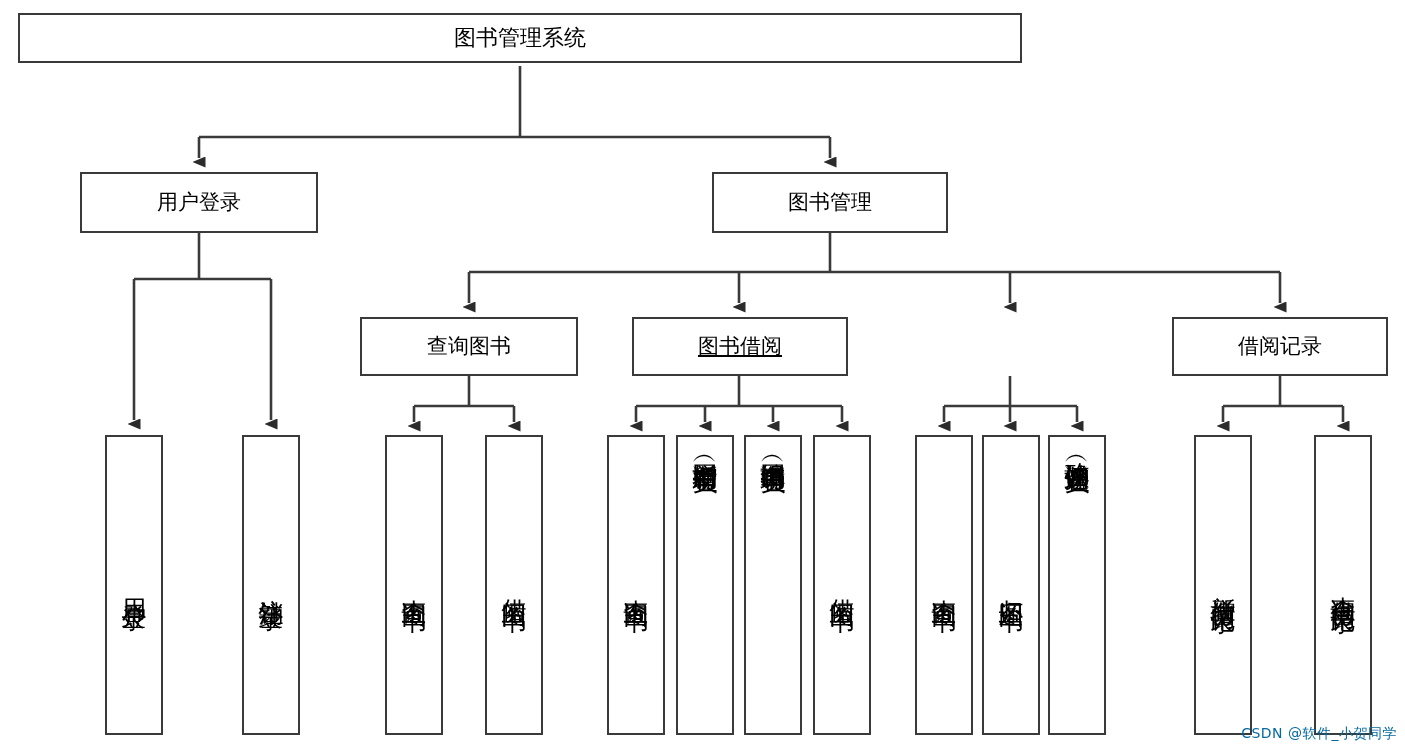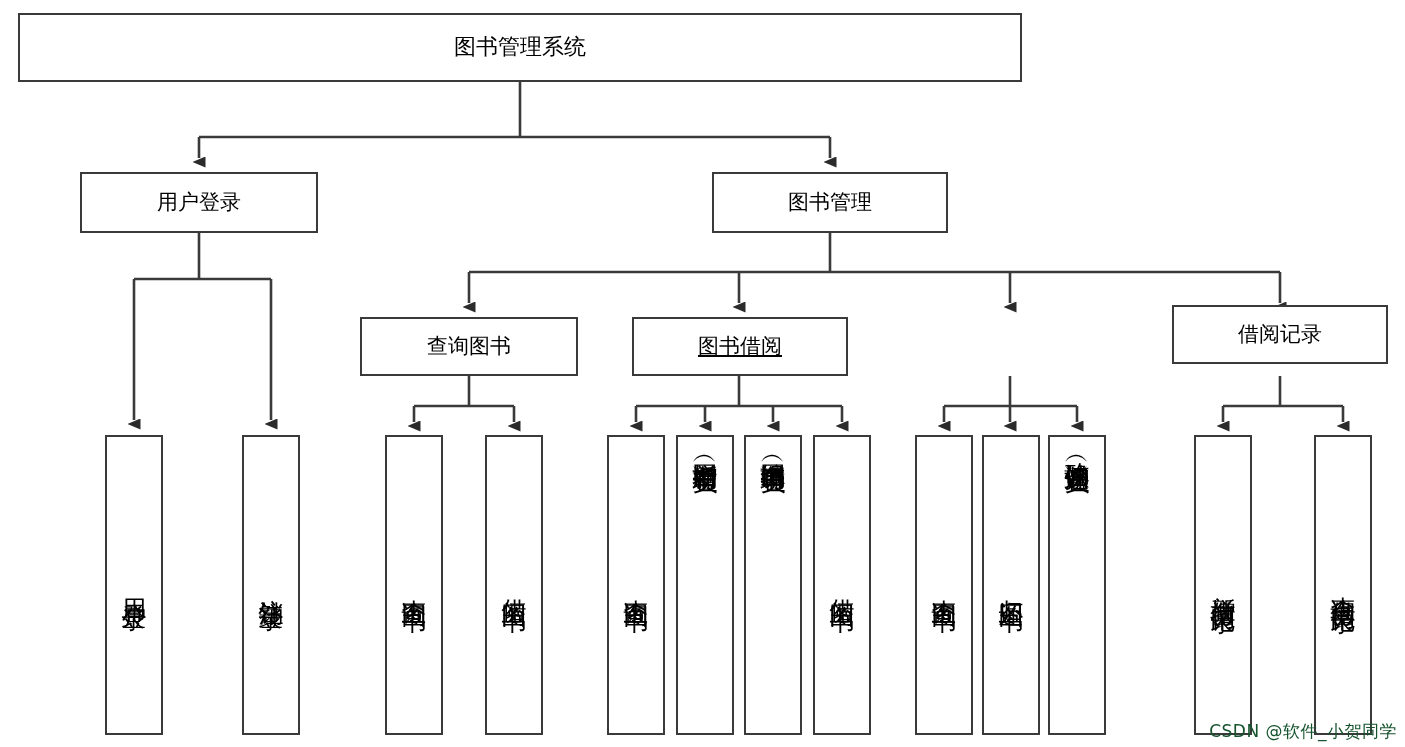--- a/index.html
+++ b/index.html
@@ -46,22 +46,22 @@
     line-height:1.0;
     letter-spacing:3px;
     white-space:nowrap;
   }
   .v-node.tall .label{font-size:25px;letter-spacing:1px;}
   .v-node.centered{align-items:center;padding-top:0;}
 
   .watermark{
     position:absolute;
     right:8px;bottom:4px;
-    font-size:17px;
-    color:#14532d;
+    font-size:14px;
+    color:#0369a1;
     letter-spacing:0.5px;
     white-space:nowrap;
     pointer-events:none;
   }
 </style>
 </head>
 <body>
 
 <div id="canvas">
 
@@ -110,42 +110,42 @@
       <path d="M1010,406 L1010,422" marker-end="url(#arrow)"></path>
       <path d="M1077,406 L1077,422" marker-end="url(#arrow)"></path>
 
       <path d="M1280,376 L1280,406"></path>
       <path d="M1223,406 L1343,406"></path>
       <path d="M1223,406 L1223,422" marker-end="url(#arrow)"></path>
       <path d="M1343,406 L1343,422" marker-end="url(#arrow)"></path>
     </g>
   </svg>
 
-  <div class="node h-node root" style="left:18px;top:13px;width:1004px;height:69px;">
+  <div class="node h-node root" style="left:18px;top:13px;width:1004px;height:50px;">
     <span class="label">图书管理系统</span>
   </div>
 
   <div class="node h-node" style="left:80px;top:172px;width:238px;height:61px;">
     <span class="label">用户登录</span>
   </div>
 
   <div class="node h-node" style="left:712px;top:172px;width:236px;height:61px;">
     <span class="label">图书管理</span>
   </div>
 
   <div class="node h-node" style="left:360px;top:317px;width:218px;height:59px;">
     <span class="label">查询图书</span>
   </div>
 
   <div class="node h-node" style="left:632px;top:317px;width:216px;height:59px;text-decoration:underline;">
     <span class="label">图书借阅</span>
   </div>
 
 
-  <div class="node h-node" style="left:1172px;top:305px;width:216px;height:59px;">
+  <div class="node h-node" style="left:1172px;top:317px;width:216px;height:59px;">
     <span class="label">借阅记录</span>
   </div>
 
   <div class="node v-node centered" style="left:105px;top:435px;width:58px;height:300px;">
     <span class="label">用户登录</span>
   </div>
 
   <div class="node v-node centered" style="left:242px;top:435px;width:58px;height:300px;">
     <span class="label">注销登录</span>
   </div>

